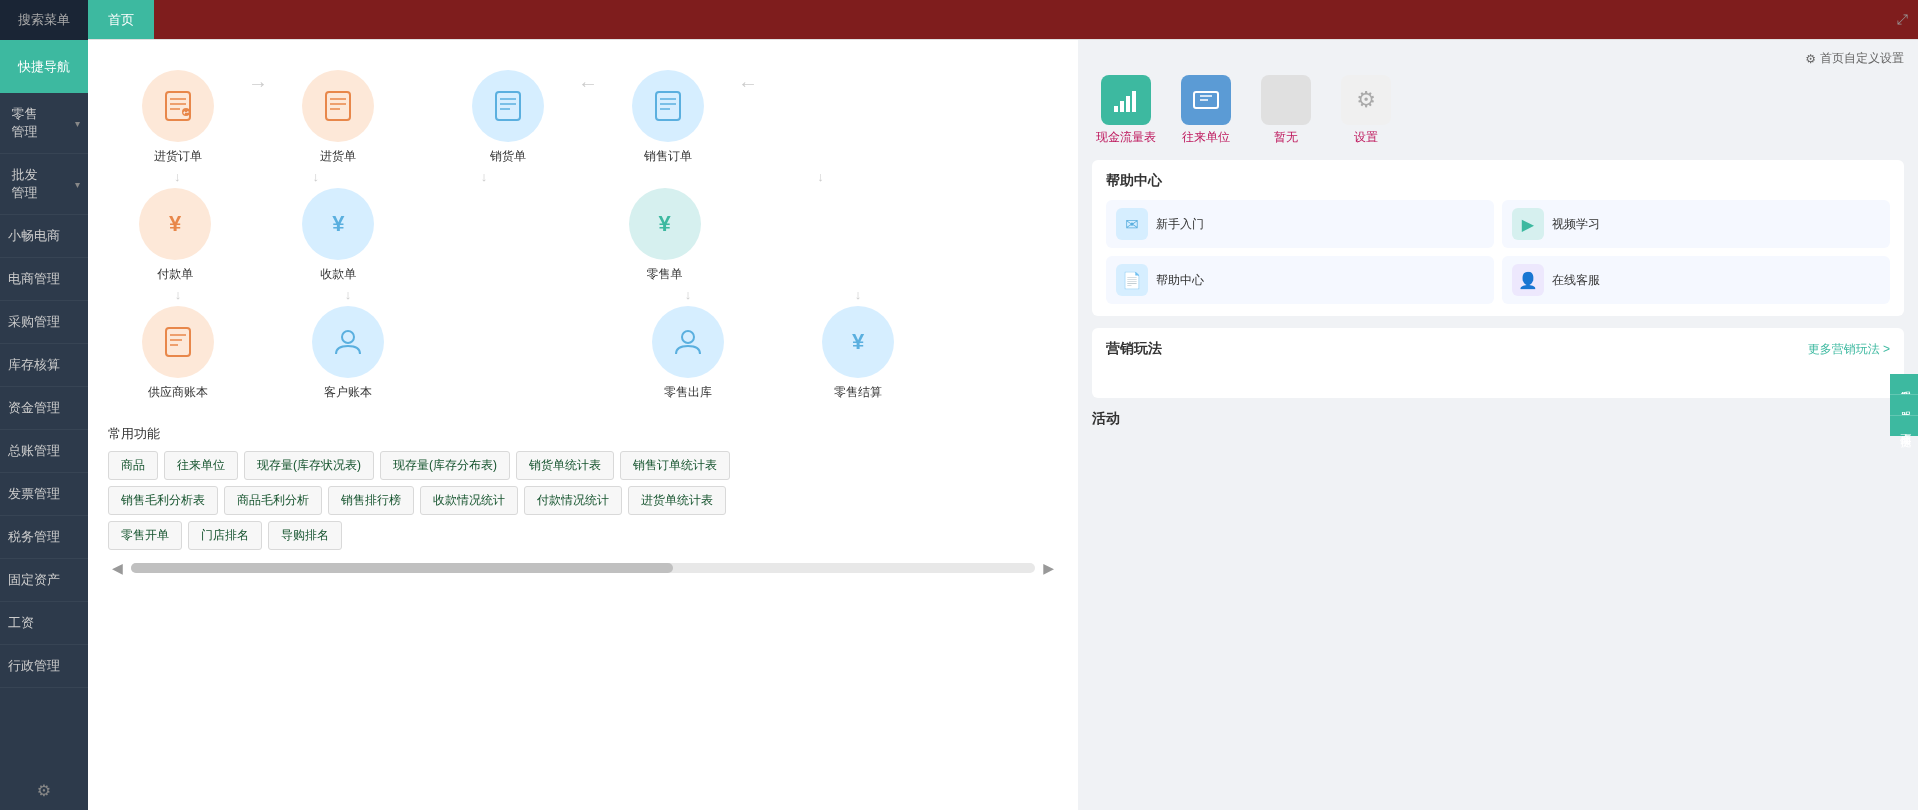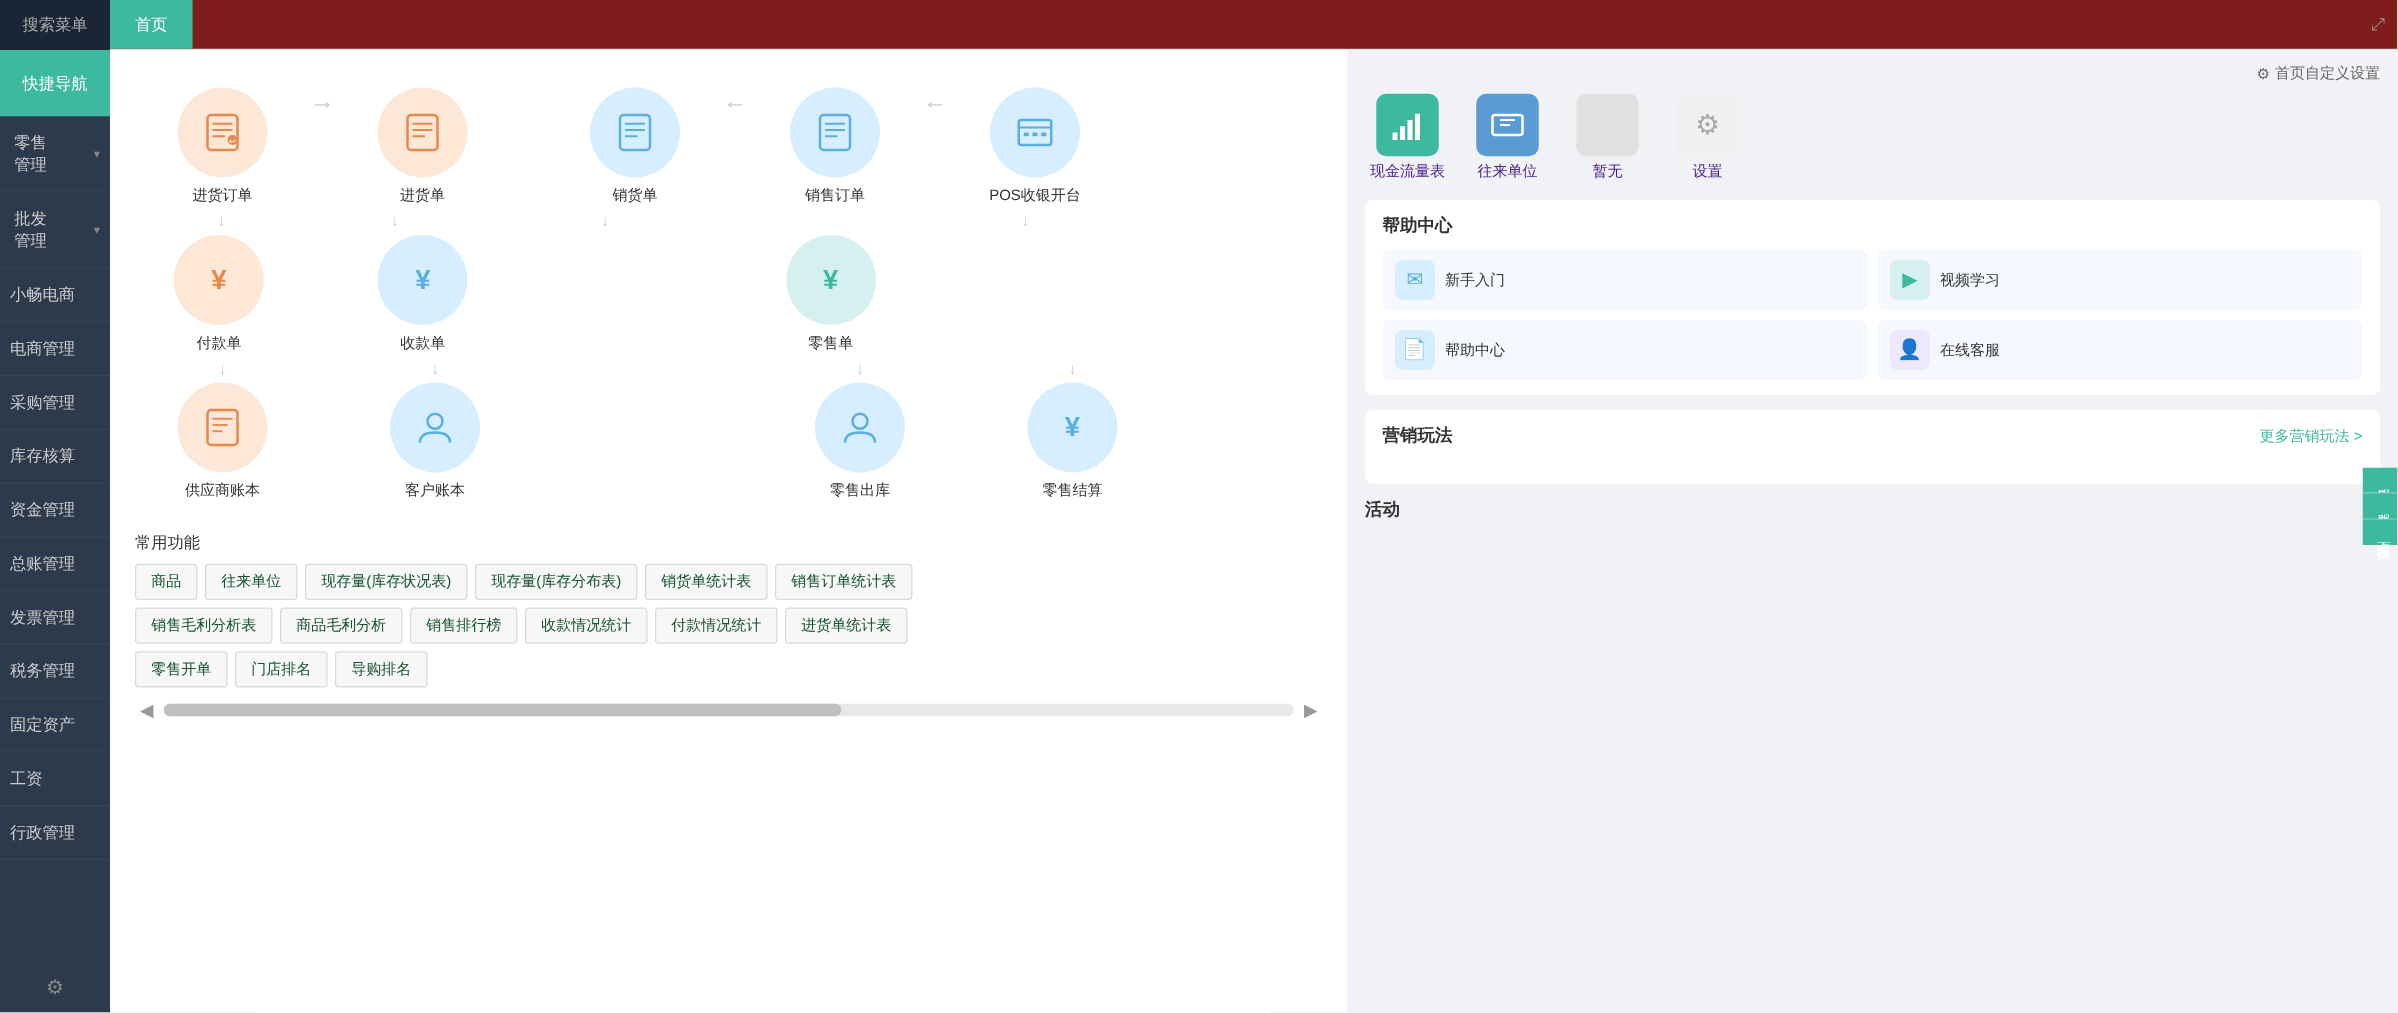--- a/index.html
+++ b/index.html
@@ -212,21 +212,21 @@
       width: 50px; height: 50px;
       border-radius: 8px;
       display: flex; align-items: center; justify-content: center;
       font-size: 22px;
       margin-bottom: 4px;
     }
     .icon-box-teal { background: #3db9a0; color: #fff; }
     .icon-box-blue { background: #5b9bd5; color: #fff; }
     .icon-box-gray { background: #e0e0e0; color: #aaa; }
     .icon-box-light { background: #f0f0f0; color: #aaa; }
-    .icon-label { font-size: 12px; color: #4c1d95; text-align: right; }
+    .icon-label { font-size: 12px; color: #be185d; text-align: right; }
 
     
     .panel-card {
       background: #fff;
       border-radius: 6px;
       padding: 12px 14px;
       margin-bottom: 12px;
     }
     .panel-card-title {
       font-size: 14px;
@@ -257,21 +257,21 @@
     .hi-blue { background: #d6eeff; color: #5aafdf; }
     .hi-green { background: #d6f0ef; color: #3db9a0; }
     .hi-purple { background: #ede8fd; color: #8874e8; }
     .help-text { font-size: 12px; color: #333; }
 
     
     .marketing-header {
       display: flex;
       justify-content: space-between;
       align-items: center;
-      margin-bottom: 17px;
+      margin-bottom: 28px;
     }
     .marketing-title { font-size: 14px; font-weight: bold; color: #333; }
     .marketing-more { font-size: 12px; color: #3db9a0; cursor: pointer; }
     .marketing-grid {
       display: grid;
       grid-template-columns: 1fr 1fr;
       gap: 8px;
     }
     .marketing-item {
       background: #f5f8ff;
@@ -421,32 +421,20 @@
                   <rect x="6" y="4" width="24" height="28" rx="3" fill="none" stroke="#5aafdf" stroke-width="2"></rect>
                   <line x1="10" y1="11" x2="26" y2="11" stroke="#5aafdf" stroke-width="1.5"></line>
                   <line x1="10" y1="16" x2="26" y2="16" stroke="#5aafdf" stroke-width="1.5"></line>
                   <line x1="10" y1="21" x2="20" y2="21" stroke="#5aafdf" stroke-width="1.5"></line>
                 </svg>
             </div>
             <div class="flow-label">销售订单</div>
           </div>
           <div class="h-arrow">←</div>
           <div class="h-arrow"></div>
-          <div class="node-col">
-            <div class="flow-circle circle-blue">
-              <svg width="36" height="36" viewBox="0 0 36 36">
-                  <rect x="5" y="8" width="26" height="20" rx="2" fill="none" stroke="#5aafdf" stroke-width="2"></rect>
-                  <line x1="5" y1="14" x2="31" y2="14" stroke="#5aafdf" stroke-width="1.5"></line>
-                  <rect x="9" y="18" width="4" height="3" fill="#5aafdf"></rect>
-                  <rect x="16" y="18" width="4" height="3" fill="#5aafdf"></rect>
-                  <rect x="23" y="18" width="4" height="3" fill="#5aafdf"></rect>
-                </svg>
-            </div>
-            <div class="flow-label">POS收银开台</div>
-          </div>
         </div>
 
         <div style="display:flex; margin-bottom:4px;">
           <div style="width:140px; text-align:center;"><span style="color:#ccc;">↓</span></div>
           <div style="width:140px; text-align:center;"><span style="color:#ccc;">↓</span></div>
           <div style="width:30px;"></div>
           <div style="width:140px; text-align:center;"><span style="color:#ccc;">↓</span></div>
           <div style="width:30px;"></div>
           <div style="width:140px; text-align:center;"></div>
           <div style="width:30px;"></div>

